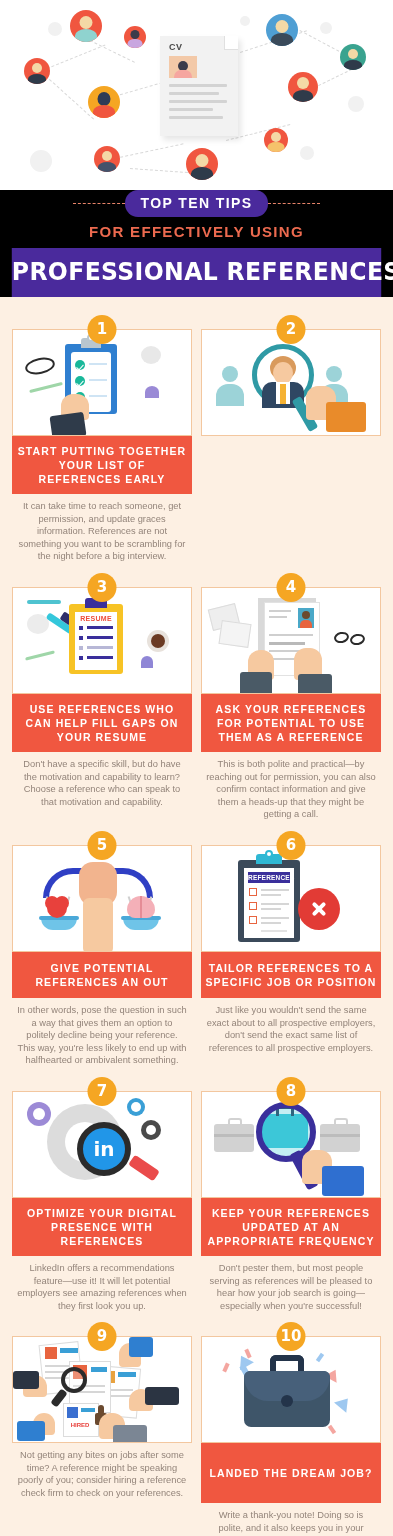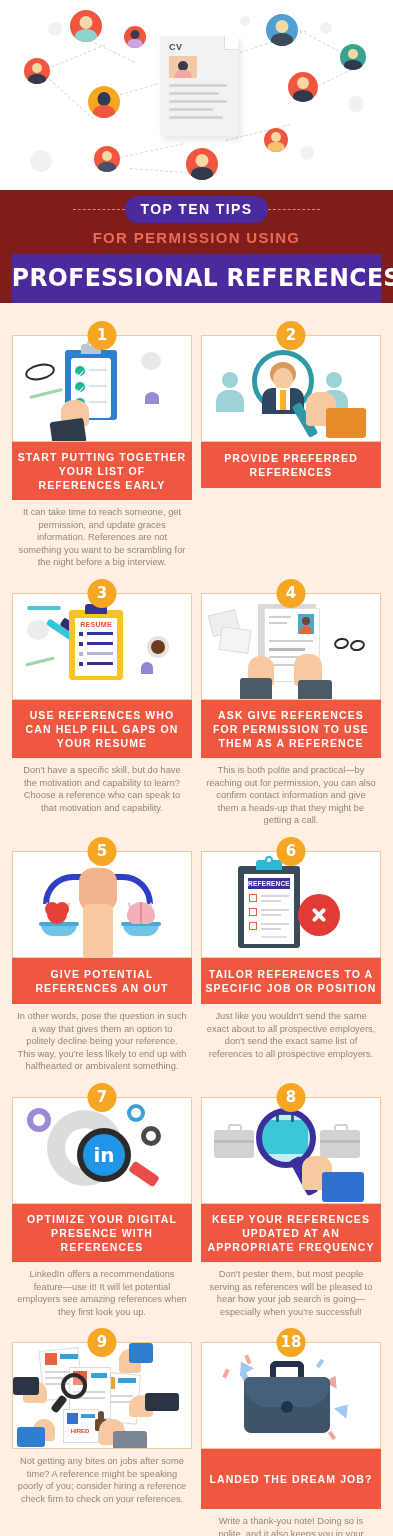--- a/index.html
+++ b/index.html
@@ -107,22 +107,22 @@
     left: 50%;
     bottom: 0;
     transform: translateX(-50%);
     border-radius: 50% 50% 0 0;
   }
 
   
   .title-block {
     position: relative;
     width: 393px;
-    background: #7f1d1d;
-    padding-top: 6px;
+    background: #000000;
+    padding-top: 0;
     text-align: center;
   }
   .pill-row {
     position: relative;
     height: 26px;
     display: flex;
     align-items: center;
     justify-content: center;
   }
   .pill-dash {
@@ -372,21 +372,21 @@
       <div class="av-body" style="width:18px;height:10px;background:#2f3b4a;"></div>
     </div>
   </div>
 
   <div class="title-block">
     <div class="pill-row">
       <div class="pill-dash"></div>
       <div class="pill">TOP TEN TIPS</div>
       <div class="pill-dash"></div>
     </div>
-    <div class="subtitle">FOR PERMISSION USING</div>
+    <div class="subtitle">FOR EFFECTIVELY USING</div>
     <div class="title-band">PROFESSIONAL REFERENCES</div>
   </div>
 
   <div class="grid">
 
     <div class="tip">
       <div class="badge">1</div>
       <div class="thumb">
         <div class="sh" style="left:12px;top:28px;width:30px;height:16px;border:2px solid #2b2b2b;border-radius:50%;transform:rotate(-12deg);"></div>
         <div class="sh" style="left:16px;top:56px;width:34px;height:3px;background:#9fd6a8;border-radius:2px;transform:rotate(-14deg);"></div>
@@ -419,21 +419,20 @@
         <div class="sh circ" style="left:50px;top:14px;width:62px;height:62px;background:#ffffff;border:5px solid #2f9aa5;"></div>
         <div class="sh circ" style="left:68px;top:26px;width:26px;height:24px;background:#d99a5c;"></div>
         <div class="sh circ" style="left:71px;top:32px;width:20px;height:22px;background:#f6c9a0;"></div>
         <div class="sh" style="left:60px;top:52px;width:42px;height:26px;background:#2f4763;border-radius:10px 10px 0 0;"></div>
         <div class="sh" style="left:74px;top:52px;width:14px;height:22px;background:#ffffff;"></div>
         <div class="sh" style="left:78px;top:54px;width:6px;height:20px;background:#f5b233;"></div>
         <div class="mag-handle" style="left:98px;top:66px;width:10px;height:36px;background:#2f9aa5;transform:rotate(-30deg);"></div>
         <div class="hand" style="left:104px;top:56px;width:30px;height:34px;"></div>
         <div class="sleeve" style="left:124px;top:72px;width:40px;height:30px;background:#e98b2a;"></div>
       </div>
-      <div class="label-bar">PROVIDE PREFERRED REFERENCES</div>
     </div>
 
     <div class="tip">
       <div class="badge">3</div>
       <div class="thumb">
         <div class="sh" style="left:14px;top:12px;width:34px;height:4px;background:#4fc3d0;border-radius:2px;"></div>
         <div class="sh circ" style="left:14px;top:26px;width:22px;height:20px;background:#ececec;"></div>
         <div class="sh" style="left:12px;top:66px;width:30px;height:3px;background:#9fd6a8;border-radius:2px;transform:rotate(-14deg);"></div>
         <div class="sh" style="left:32px;top:32px;width:30px;height:7px;background:#34c7db;border-radius:3px;transform:rotate(34deg);"></div>
         <div class="sh" style="left:48px;top:26px;width:12px;height:9px;background:#2f2f6b;border-radius:2px;transform:rotate(34deg);"></div>
@@ -474,21 +473,21 @@
         <div class="sh" style="left:67px;top:54px;width:36px;height:3px;background:#b9b9b9;"></div>
         <div class="sh" style="left:67px;top:62px;width:44px;height:2px;background:#cfcfcf;"></div>
         <div class="sh" style="left:67px;top:70px;width:30px;height:2px;background:#cfcfcf;"></div>
         <div class="hand" style="left:46px;top:62px;width:26px;height:30px;"></div>
         <div class="sleeve" style="left:38px;top:84px;width:32px;height:24px;background:#4a5a66;"></div>
         <div class="hand" style="left:92px;top:60px;width:28px;height:32px;"></div>
         <div class="sleeve" style="left:96px;top:86px;width:34px;height:22px;background:#4a5a66;"></div>
         <div class="sh glasses-lens" style="left:132px;top:44px;transform:rotate(-12deg);"></div>
         <div class="sh glasses-lens" style="left:148px;top:46px;transform:rotate(-12deg);"></div>
       </div>
-      <div class="label-bar">ASK GIVE REFERENCES FOR PERMISSION TO USE THEM AS A REFERENCE</div>
+      <div class="label-bar">ASK YOUR REFERENCES FOR POTENTIAL TO USE THEM AS A REFERENCE</div>
       <div class="desc">This is both polite and practical—by reaching out for permission, you can also confirm contact information and give them a heads-up that they might be getting a call.</div>
     </div>
 
     <div class="tip">
       <div class="badge">5</div>
       <div class="thumb">
         <div class="sh" style="left:30px;top:22px;width:110px;height:30px;border:6px solid #2f3fc4;border-bottom:none;border-radius:60px 60px 0 0;"></div>
         <div class="hand" style="left:66px;top:16px;width:38px;height:44px;background:#f2b48e;border-radius:14px;"></div>
         <div class="sh" style="left:70px;top:52px;width:30px;height:56px;background:#f6c9a0;border-radius:6px;"></div>
         <div class="sh" style="left:36px;top:50px;width:1.5px;height:22px;background:#cfcfcf;transform:rotate(-18deg);"></div>
@@ -607,21 +606,21 @@
         <div class="sleeve" style="left:132px;top:50px;width:34px;height:18px;background:#2b3442;"></div>
         <div class="hand" style="left:106px;top:6px;width:22px;height:24px;"></div>
         <div class="sleeve" style="left:116px;top:0px;width:24px;height:20px;background:#2f7fd0;"></div>
         <div class="hand" style="left:20px;top:76px;width:22px;height:22px;"></div>
         <div class="sleeve" style="left:4px;top:84px;width:28px;height:20px;background:#2f7fd0;"></div>
       </div>
       <div class="desc">Not getting any bites on jobs after some time? A reference might be speaking poorly of you; consider hiring a reference check firm to check on your references.</div>
     </div>
 
     <div class="tip">
-      <div class="badge">18</div>
+      <div class="badge">10</div>
       <div class="thumb">
         <div class="arrow-tri" style="left:34px;top:18px;border-left:8px solid transparent;border-right:8px solid transparent;border-bottom:12px solid #9ec8f0;transform:rotate(-30deg);"></div>
         <div class="sh" style="left:40px;top:28px;width:6px;height:12px;background:#9ec8f0;transform:rotate(-30deg);"></div>
         <div class="arrow-tri" style="left:124px;top:32px;border-left:7px solid transparent;border-right:7px solid transparent;border-bottom:11px solid #f4a6a0;transform:rotate(28deg);"></div>
         <div class="arrow-tri" style="left:134px;top:60px;border-left:8px solid transparent;border-right:8px solid transparent;border-bottom:12px solid #9ec8f0;transform:rotate(40deg);"></div>
         <div class="sh" style="left:22px;top:26px;width:4px;height:9px;background:#f4a6a0;transform:rotate(24deg);"></div>
         <div class="sh" style="left:44px;top:12px;width:4px;height:9px;background:#f4a6a0;transform:rotate(-24deg);"></div>
         <div class="sh" style="left:116px;top:16px;width:4px;height:9px;background:#9ec8f0;transform:rotate(34deg);"></div>
         <div class="sh" style="left:128px;top:88px;width:4px;height:9px;background:#f4a6a0;transform:rotate(-34deg);"></div>
         <div class="sh" style="left:68px;top:18px;width:34px;height:18px;border:6px solid #23344a;border-bottom:none;border-radius:6px 6px 0 0;"></div>

